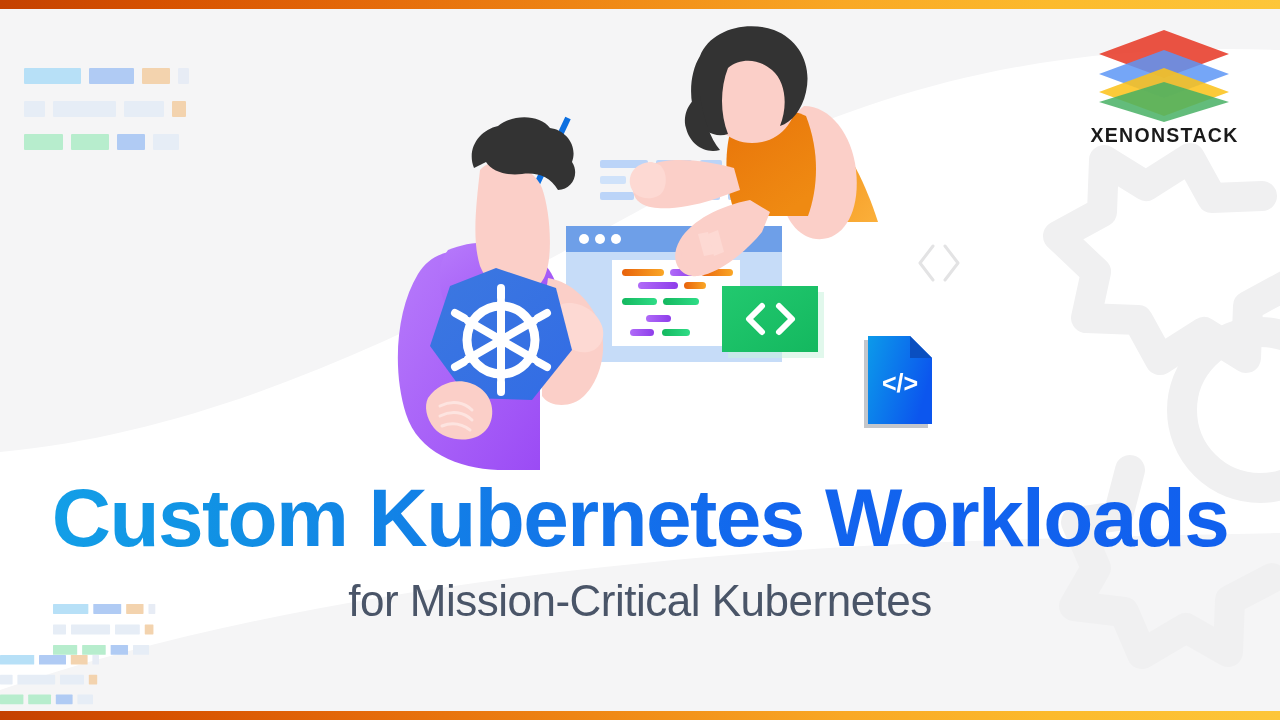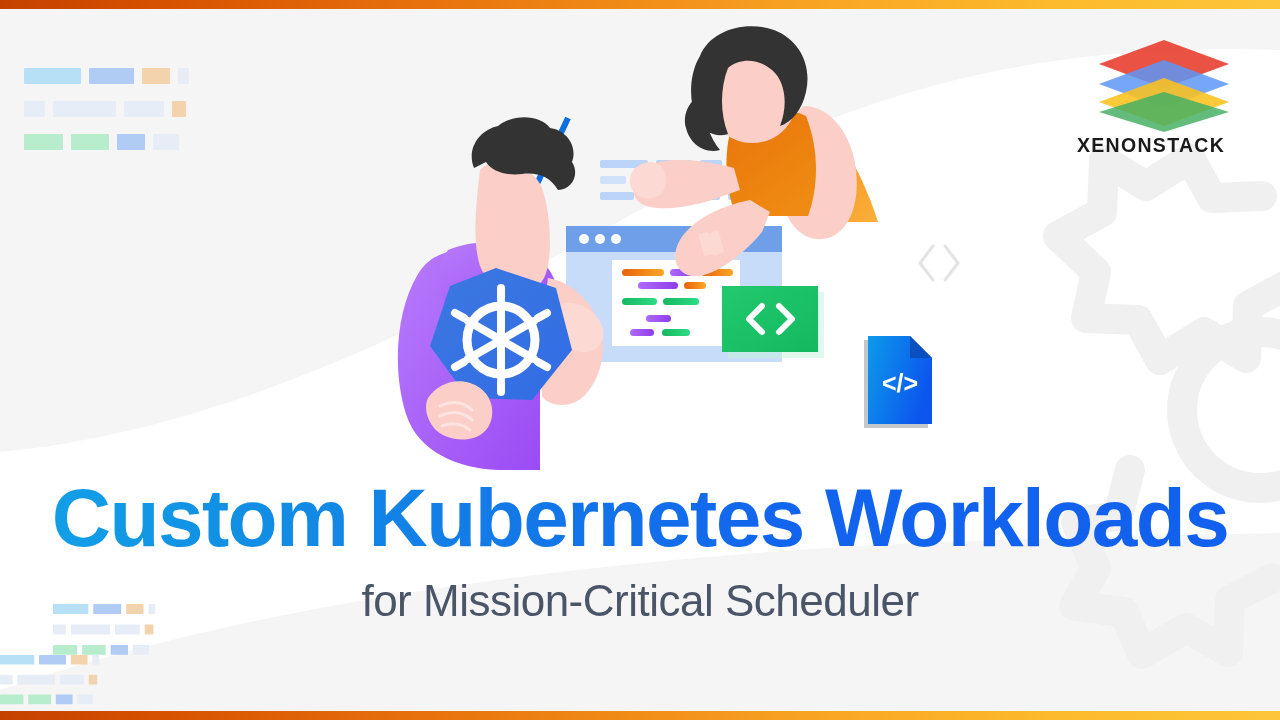--- a/index.html
+++ b/index.html
@@ -27,21 +27,21 @@
   .bars .b { border-radius:1px; }
 
   .bars-tl { left:24px; top:68px; }
   .bars-tl .row { gap:8px; margin-bottom:17px; height:16px; }
   .bars-bl { left:53px; top:604px; transform:scale(.62); transform-origin:0 0; }
   .bars-bl .row { gap:8px; margin-bottom:17px; height:16px; }
   .bars-cl { left:0px; top:655px; transform:scale(.60); transform-origin:0 0; }
   .bars-cl .row { gap:8px; margin-bottom:17px; height:16px; }
 
   
-  .logo { position:absolute; right:28px; top:34px; width:175px; z-index:20; text-align:left; }
+  .logo { position:absolute; right:28px; top:24px; width:175px; z-index:20; text-align:center; }
   .logo .mark { width:175px; height:98px; display:block; }
   .logo .wordmark { font-size:19.5px; font-weight:700; letter-spacing:1.3px; color:#1a1a1a;
     font-family:"Liberation Sans", sans-serif; margin-top:2px; }
 
   
   .illo { position:absolute; left:300px; top:10px; width:660px; height:460px; z-index:10; }
   .illo svg { display:block; }
 
   
   .chevrons { position:absolute; left:912px; top:240px; z-index:9; }
@@ -350,18 +350,18 @@
         <polygon points="87,26 152,50 87,74 22,50" fill="#4B8BF5" opacity="0.85"></polygon>
         <polygon points="87,44 152,68 87,92 22,68" fill="#FBBC04" opacity="0.88"></polygon>
         <polygon points="87,58 152,78 87,98 22,78" fill="#34A853" opacity="0.85"></polygon>
       </g>
     </svg>
     <div class="wordmark">XENONSTACK</div>
   </div>
 
   <div class="headline">
     <div class="title">Custom Kubernetes Workloads</div>
-    <div class="subtitle">for Mission-Critical Scheduler</div>
+    <div class="subtitle">for Mission-Critical Kubernetes</div>
   </div>
 
   <div class="edge-bar edge-top"></div>
   <div class="edge-bar edge-bottom"></div>
 </div>
 
 </body></html>

